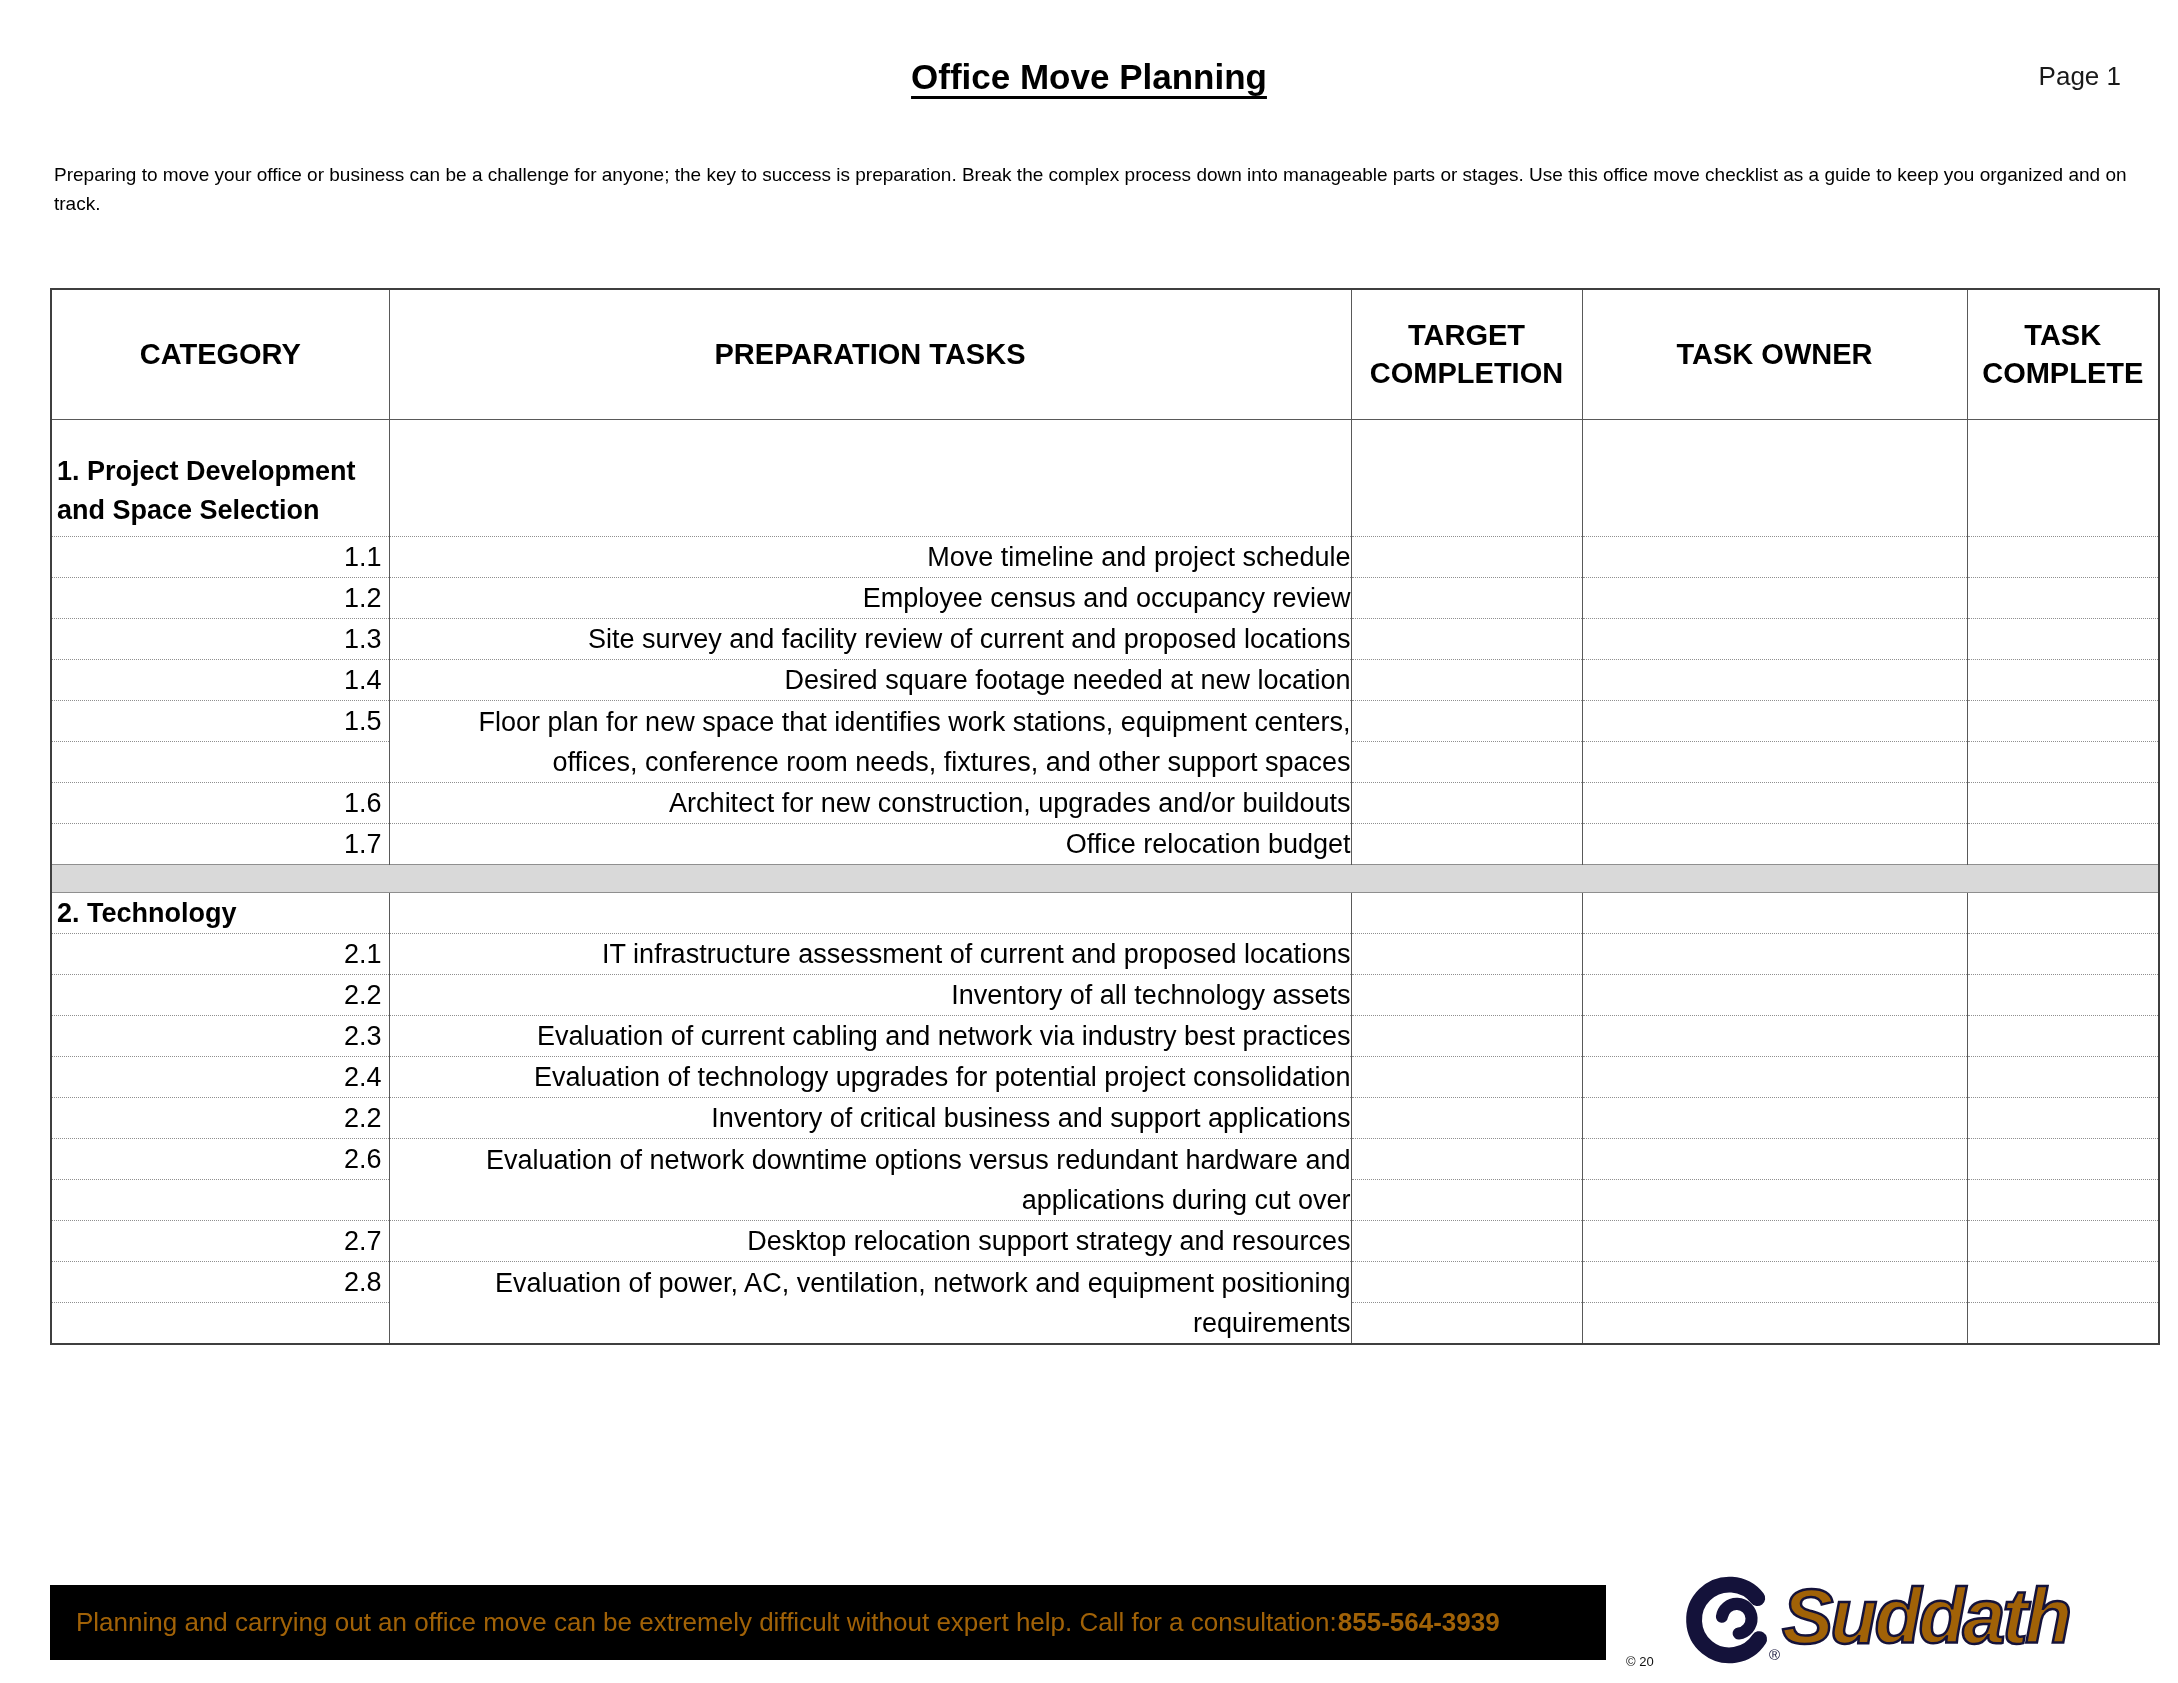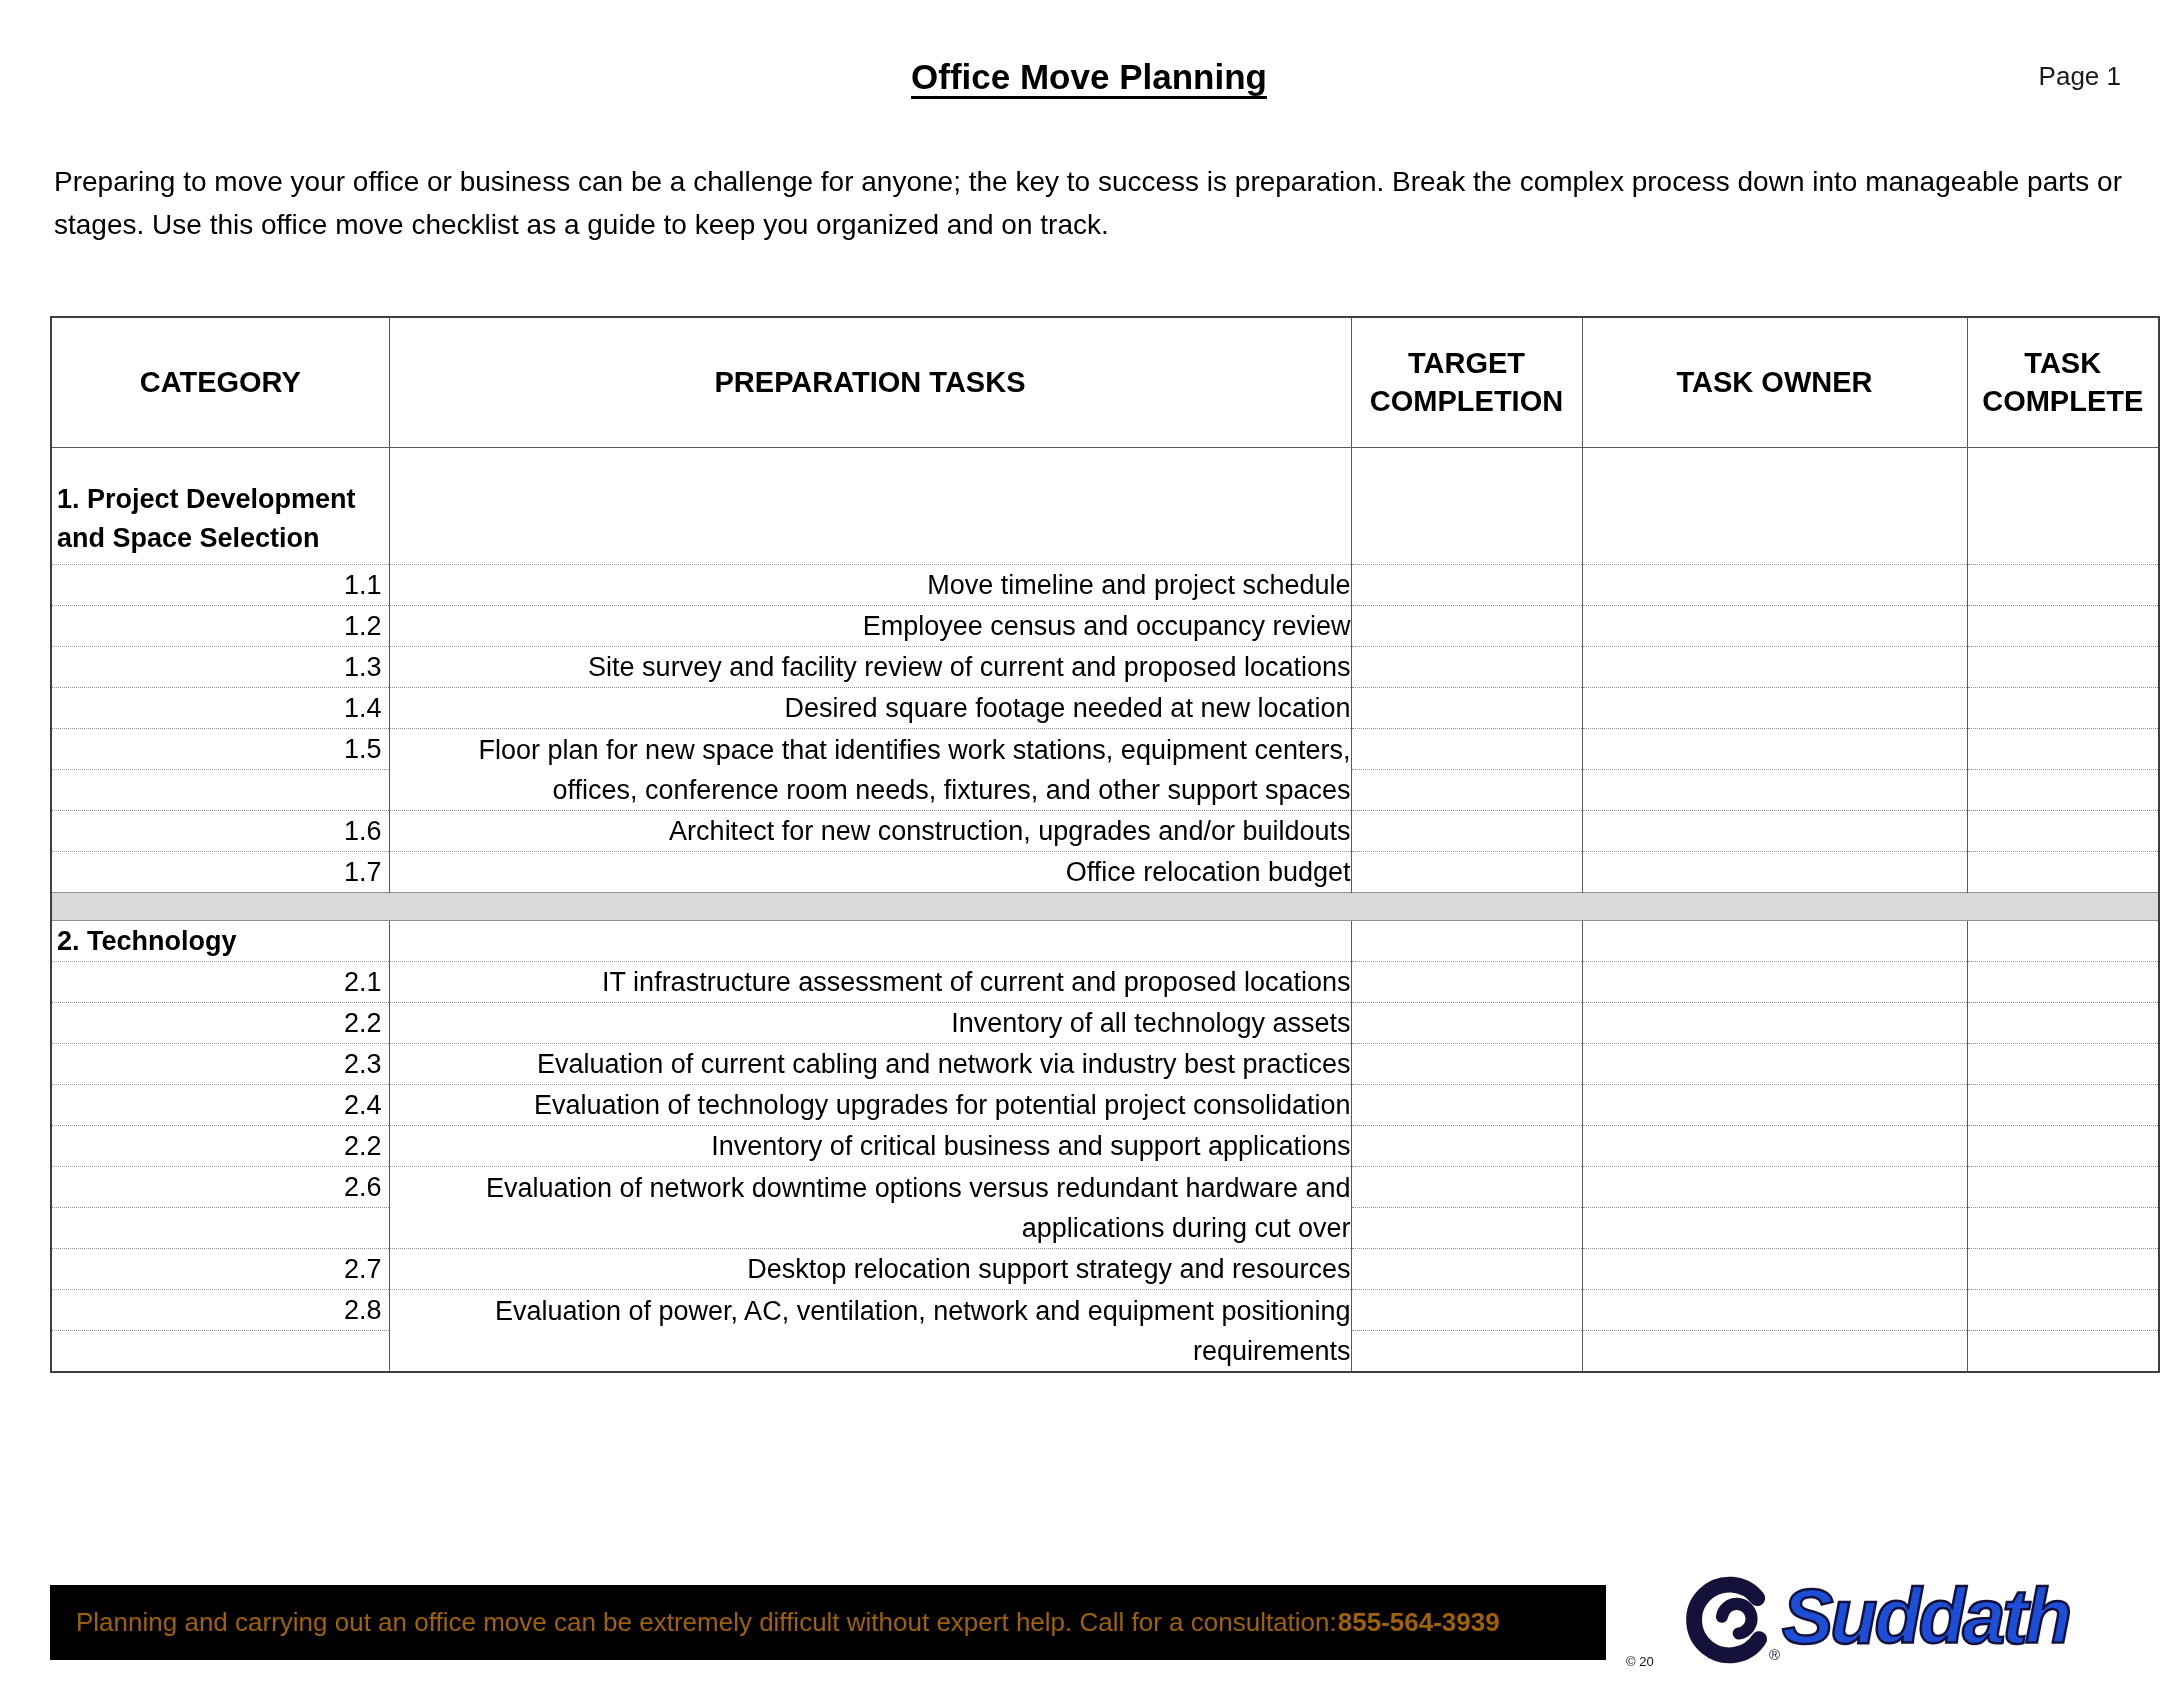--- a/index.html
+++ b/index.html
@@ -22,21 +22,21 @@
     margin:0; padding-top:57px;
     text-align:center;
     font-size:35px; font-weight:bold;
     text-decoration:underline;
     text-decoration-thickness:3px;
     text-underline-offset:7px;
   }
   .intro {
     margin:63px 50px 0 54px;
     max-width:2074px;
-    font-size:28px;
+    font-size:19px;
     line-height:1.55;
   }
 
   table.checklist {
     margin:69px 0 0 50px;
     width:2108px;
     border-collapse:collapse;
     table-layout:fixed;
     border:2px solid #3f3f3f;
     font-size:27px;
@@ -119,21 +119,21 @@
   }
   .swirl-wrap svg { width:93px; height:93px; display:block; }
   .reg {
     position:absolute; right:-6px; bottom:4px;
     font-size:15px; color:#14123a;
   }
   .wordmark {
     position:absolute; left:170px; top:8px;
     font-weight:bold; font-style:italic;
     font-size:77px; letter-spacing:-3px;
-    color:#1d4ed8;
+    color:#a16207;
     -webkit-text-stroke:2.5px #14123a;
     line-height:1.0;
   }
 </style>
 </head>
 <body>
 
 <div class="sheet">
 
   <div class="page-number">Page 1</div>

